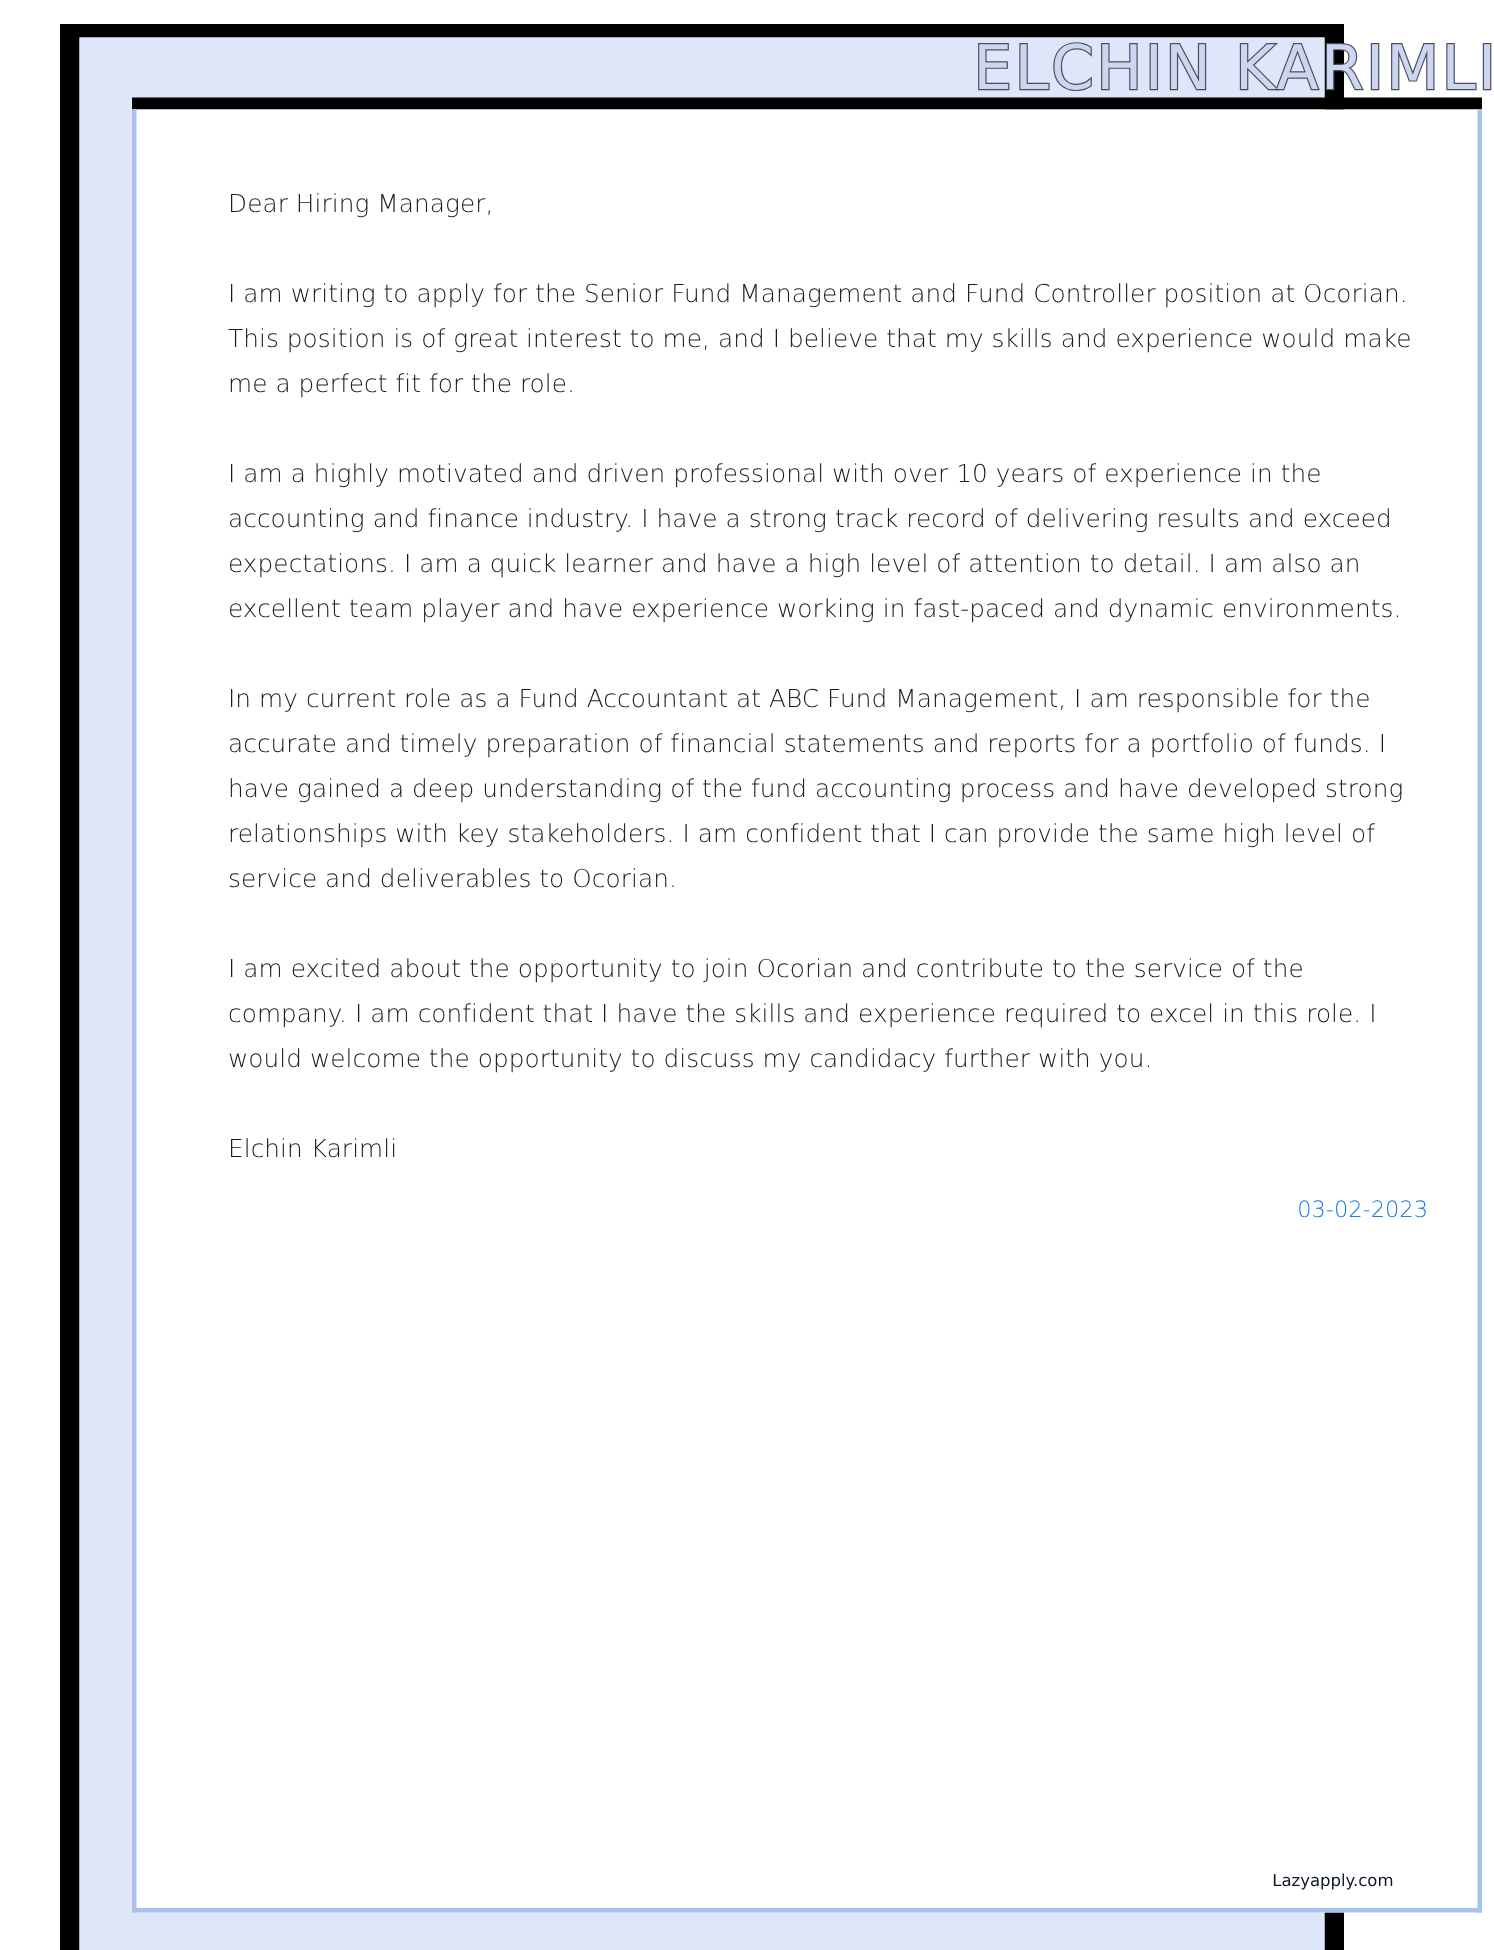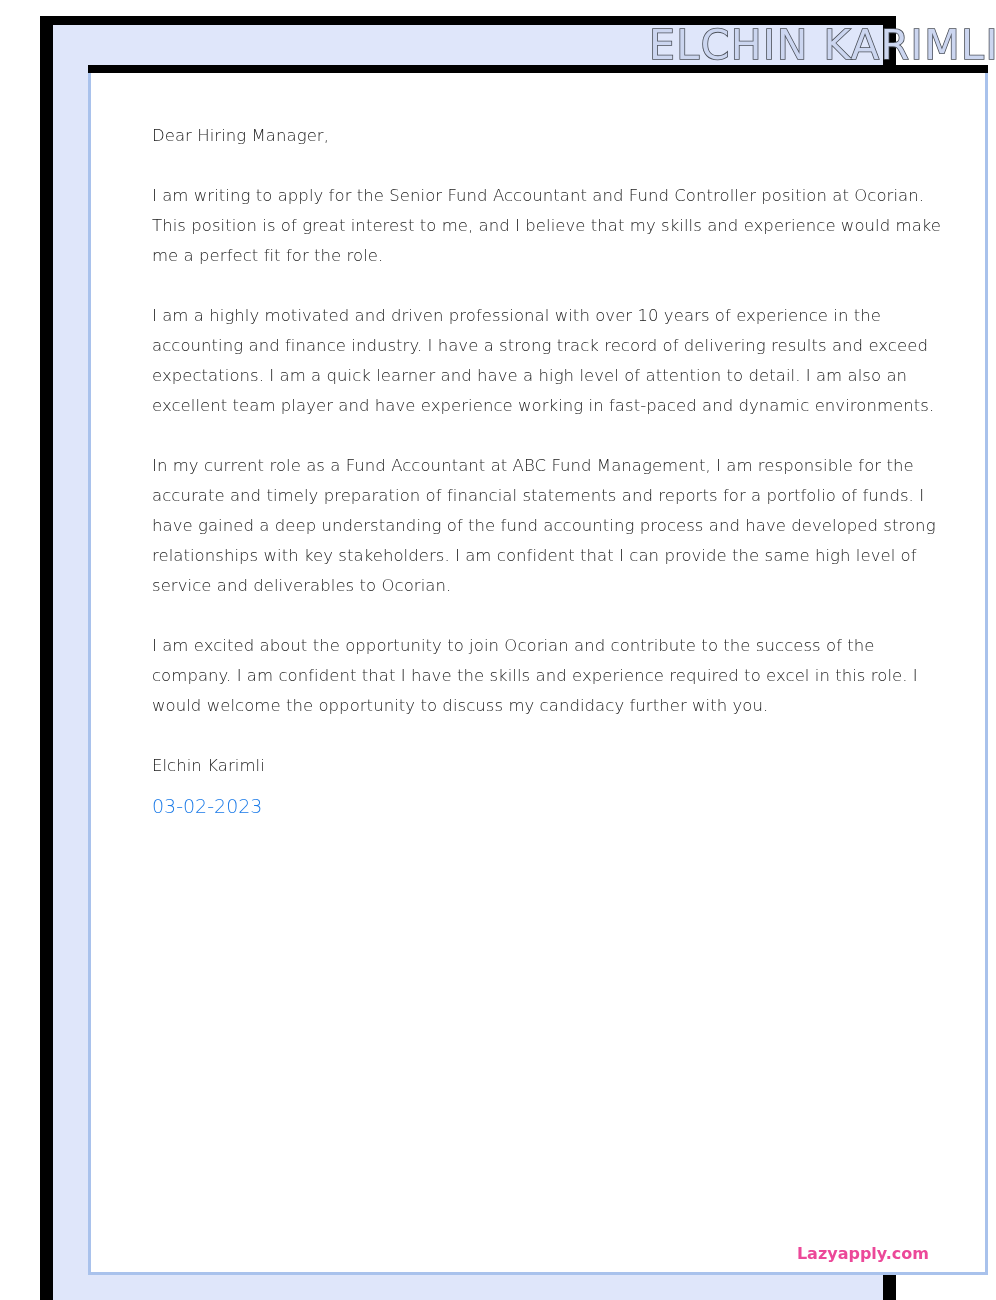--- a/index.html
+++ b/index.html
@@ -110,35 +110,36 @@
     letter-spacing: 0.05px;
   }
 
   .salutation { margin-bottom: 30px; }
   .para { margin-bottom: 30px; }
   .closing-line { margin-bottom: 30px; }
   .signature-name { margin-bottom: 10px; }
 
   .signature-date {
     font-family: "DejaVu Sans", sans-serif;
-    font-size: 19px;
+    font-size: 15px;
     font-weight: 300;
     line-height: 30px;
     color: #1a7ae8;
     margin: 0;
+    text-align: right;
   }
 
   .sheet-footer {
     position: absolute;
     right: 56px;
     bottom: 10px;
     font-family: "DejaVu Sans", sans-serif;
-    font-size: 16px;
-    font-weight: 700;
-    color: #ec4899;
+    font-size: 11px;
+    font-weight: 400;
+    color: #0f172a;
     line-height: 16px;
   }
 </style>
 </head>
 <body>
 
 <div class="page-frame">
   <div class="blue-field">
 
     <div class="header-zone">
@@ -146,27 +147,27 @@
     </div>
 
     <div class="header-rule"></div>
 
     <div class="letter-sheet">
 
       <div class="letter-body">
 
         <p class="salutation">Dear Hiring Manager,</p>
 
-        <p class="para">I am writing to apply for the Senior Fund Accountant and Fund Controller position at Ocorian. This position is of great interest to me, and I believe that my skills and experience would make me a perfect fit for the role.</p>
+        <p class="para">I am writing to apply for the Senior Fund Management and Fund Controller position at Ocorian. This position is of great interest to me, and I believe that my skills and experience would make me a perfect fit for the role.</p>
 
         <p class="para">I am a highly motivated and driven professional with over 10 years of experience in the accounting and finance industry. I have a strong track record of delivering results and exceed expectations. I am a quick learner and have a high level of attention to detail. I am also an excellent team player and have experience working in fast-paced and dynamic environments.</p>
 
         <p class="para">In my current role as a Fund Accountant at ABC Fund Management, I am responsible for the accurate and timely preparation of financial statements and reports for a portfolio of funds. I have gained a deep understanding of the fund accounting process and have developed strong relationships with key stakeholders. I am confident that I can provide the same high level of service and deliverables to Ocorian.</p>
 
-        <p class="para">I am excited about the opportunity to join Ocorian and contribute to the success of the company. I am confident that I have the skills and experience required to excel in this role. I would welcome the opportunity to discuss my candidacy further with you.</p>
+        <p class="para">I am excited about the opportunity to join Ocorian and contribute to the service of the company. I am confident that I have the skills and experience required to excel in this role. I would welcome the opportunity to discuss my candidacy further with you.</p>
 
 
 
         <p class="signature-name">Elchin Karimli</p>
 
         <p class="signature-date">03-02-2023</p>
 
       </div>
 
       <div class="sheet-footer">Lazyapply.com</div>

